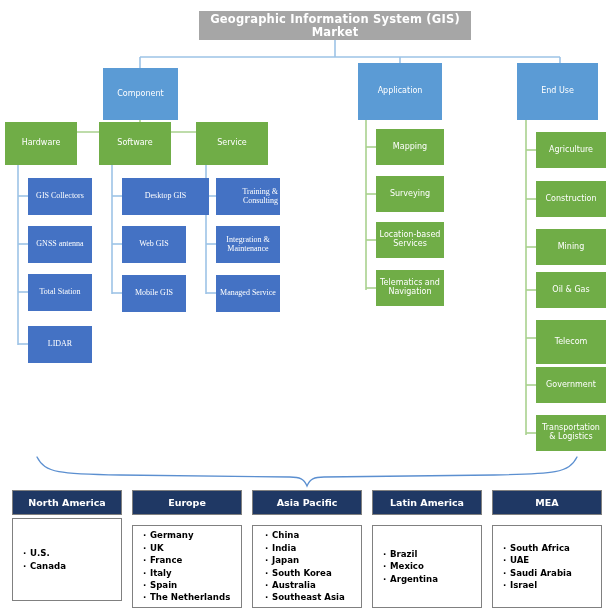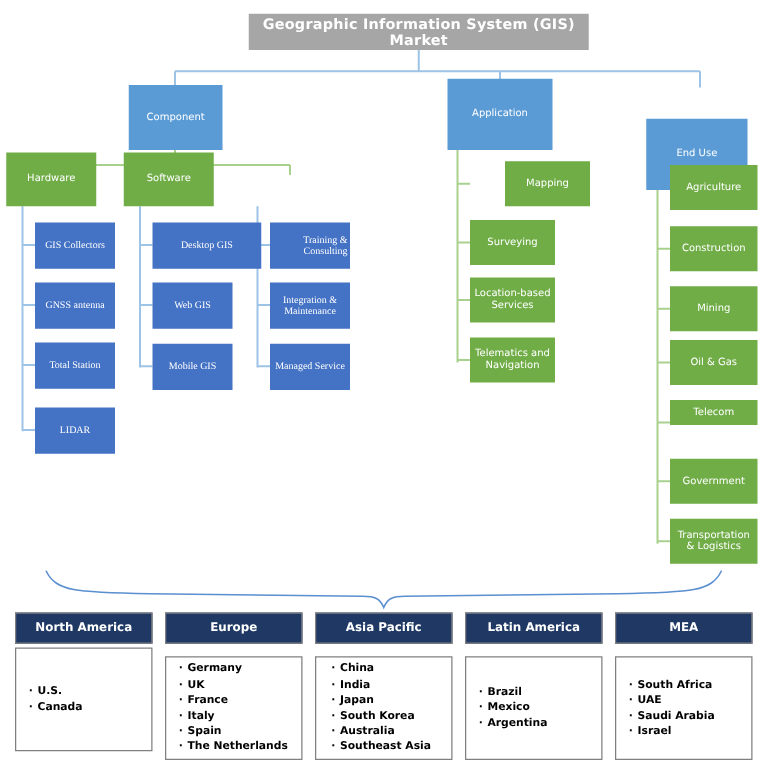--- a/index.html
+++ b/index.html
@@ -156,50 +156,51 @@
     <path d="M37 457 C 45 473, 60 474, 120 475 L 290 477 C 300 477, 304 479, 307 486
              C 310 479, 314 477, 324 477 L 494 475 C 554 474, 569 473, 577 457" stroke="#5b8fd0" stroke-width="1.3" fill="none" stroke-linecap="round"></path>
   </svg>
 
   <div class="node node-l1" style="left:103px; top:68px; width:75px; height:52px;">Component</div>
 
   <div class="node node-title" style="left:199px; top:11px; width:272px; height:29px;">Geographic Information System (GIS) Market</div>
 
   <div class="node node-l1" style="left:358px; top:63px; width:84px; height:57px;">Application</div>
 
-  <div class="node node-l1" style="left:517px; top:63px; width:81px; height:57px;margin-top:32px;">End Use</div>
+  <div class="node node-l1" style="left:517px; top:63px; width:81px; height:57px;">End Use</div>
 
   <div class="node node-green" style="left:5px; top:122px; width:72px; height:43px;">Hardware</div>
 
   <div class="node node-green" style="left:99px; top:122px; width:72px; height:43px;">Software</div>
 
+  <div class="node node-green" style="left:196px; top:122px; width:72px; height:43px;">Service</div>
 
   <div class="node node-blue" style="left:28px; top:178px; width:64px; height:37px;">GIS Collectors</div>
   <div class="node node-blue" style="left:28px; top:226px; width:64px; height:37px;">GNSS antenna</div>
   <div class="node node-blue" style="left:28px; top:274px; width:64px; height:37px;">Total Station</div>
   <div class="node node-blue" style="left:28px; top:326px; width:64px; height:37px;">LIDAR</div>
 
   <div class="node node-blue" style="left:122px; top:178px; width:87px; height:37px;">Desktop GIS</div>
   <div class="node node-blue" style="left:122px; top:226px; width:64px; height:37px;">Web GIS</div>
   <div class="node node-blue" style="left:122px; top:275px; width:64px; height:37px;">Mobile GIS</div>
 
   <div class="node node-blue" style="left:216px; top:178px; width:64px; height:37px;text-align:right;">Training &amp; Consulting</div>
   <div class="node node-blue" style="left:216px; top:226px; width:64px; height:37px;">Integration &amp; Maintenance</div>
   <div class="node node-blue" style="left:216px; top:275px; width:64px; height:37px;">Managed Service</div>
 
-  <div class="node node-green" style="left:376px; top:129px; width:68px; height:36px;margin-left:28px;">Mapping</div>
+  <div class="node node-green" style="left:376px; top:129px; width:68px; height:36px;">Mapping</div>
   <div class="node node-green" style="left:376px; top:176px; width:68px; height:36px;">Surveying</div>
   <div class="node node-green" style="left:376px; top:222px; width:68px; height:36px;">Location-based Services</div>
   <div class="node node-green" style="left:376px; top:270px; width:68px; height:36px;">Telematics and Navigation</div>
 
   <div class="node node-green" style="left:536px; top:132px; width:70px; height:36px;">Agriculture</div>
   <div class="node node-green" style="left:536px; top:181px; width:70px; height:36px;">Construction</div>
   <div class="node node-green" style="left:536px; top:229px; width:70px; height:36px;">Mining</div>
   <div class="node node-green" style="left:536px; top:272px; width:70px; height:36px;">Oil &amp; Gas</div>
-  <div class="node node-green" style="left:536px; top:320px; width:70px; height:20px;">Telecom</div>
+  <div class="node node-green" style="left:536px; top:320px; width:70px; height:44px;">Telecom</div>
   <div class="node node-green" style="left:536px; top:367px; width:70px; height:36px;">Government</div>
   <div class="node node-green" style="left:536px; top:415px; width:70px; height:36px;">Transportation &amp; Logistics</div>
 
   <div class="region-head" style="left:132px; top:490px; width:110px; height:25px;">Europe</div>
   <div class="region-head" style="left:12px; top:490px; width:110px; height:25px;">North America</div>
   <div class="region-head" style="left:252px; top:490px; width:110px; height:25px;">Asia Pacific</div>
   <div class="region-head" style="left:372px; top:490px; width:110px; height:25px;">Latin America</div>
   <div class="region-head" style="left:492px; top:490px; width:110px; height:25px;">MEA</div>
 
   <div class="region-body" style="left:12px; top:518px; width:110px; height:83px;">

